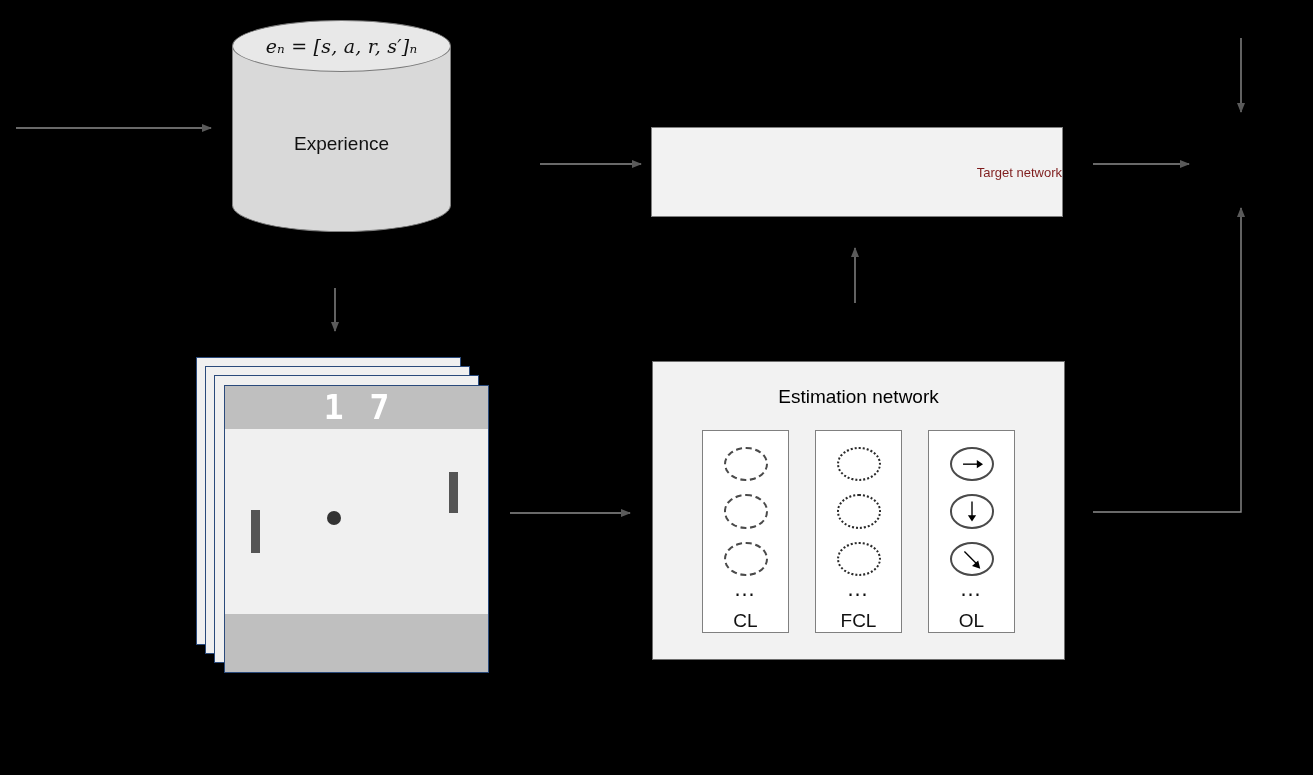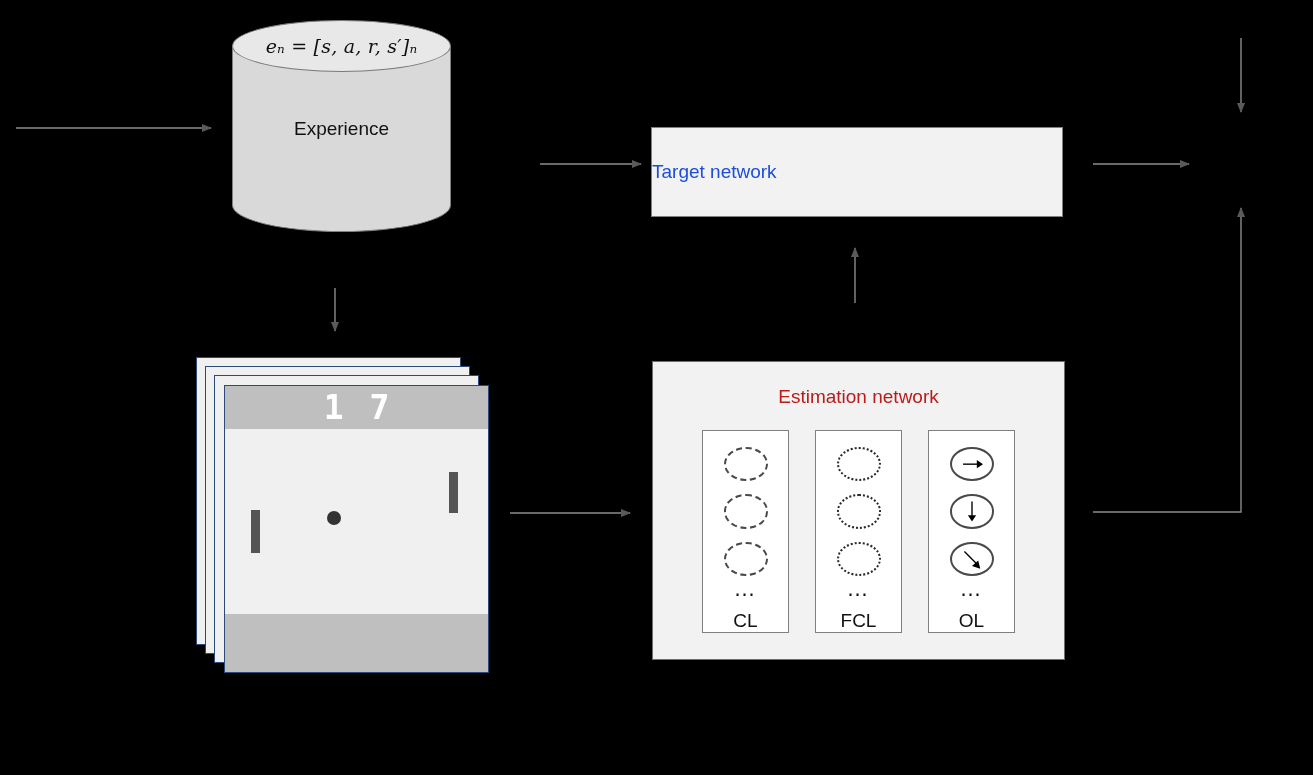--- a/index.html
+++ b/index.html
@@ -31,40 +31,40 @@
     background:#e8e8e8;border:1px solid #7a7a7a;
     border-radius:110px/26px;box-sizing:border-box;
   }
   .cyl-formula{
     position:absolute;left:0;top:0;width:219px;height:52px;
     display:flex;align-items:center;justify-content:center;
     font-family:"DejaVu Serif", serif;font-style:italic;font-size:19px;color:#111;
     white-space:nowrap;letter-spacing:.2px;
   }
   .cyl-label{
-    position:absolute;left:0;top:95px;width:219px;
+    position:absolute;left:0;top:110px;width:219px;
     text-align:center;font-size:19px;line-height:27px;color:#111;
   }
 
   
   .box-target{
     position:absolute;left:651px;top:127px;width:412px;height:90px;
     background:#f2f2f2;border:1.5px solid #808080;box-sizing:border-box;
-    display:flex;align-items:center;justify-content:flex-start;
-    font-size:19px;color:#1d4ed8;
+    display:flex;align-items:center;justify-content:flex-end;
+    font-size:13px;color:#7f1d1d;
   }
 
   
   .box-estimation{
     position:absolute;left:652px;top:361px;width:413px;height:299px;
     background:#f2f2f2;border:1.5px solid #6e6e6e;box-sizing:border-box;
   }
   .est-title{
     position:absolute;left:0;top:24px;width:100%;text-align:center;
-    font-size:19px;color:#b91c1c;
+    font-size:19px;color:#000000;
   }
   .layers-row{
     position:absolute;left:0;top:68px;width:100%;
     display:flex;justify-content:center;gap:26px;
   }
   .layer-col{
     width:87px;height:203px;background:#fff;border:1.5px solid #808080;
     box-sizing:border-box;position:relative;
     display:flex;flex-direction:column;align-items:center;
   }

